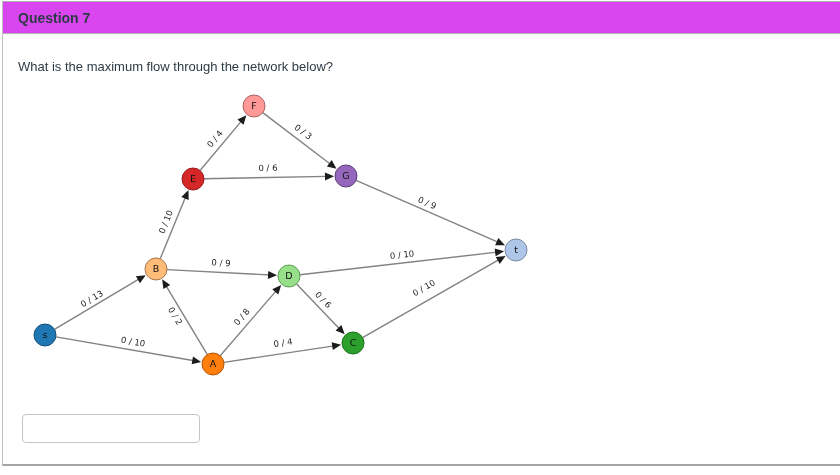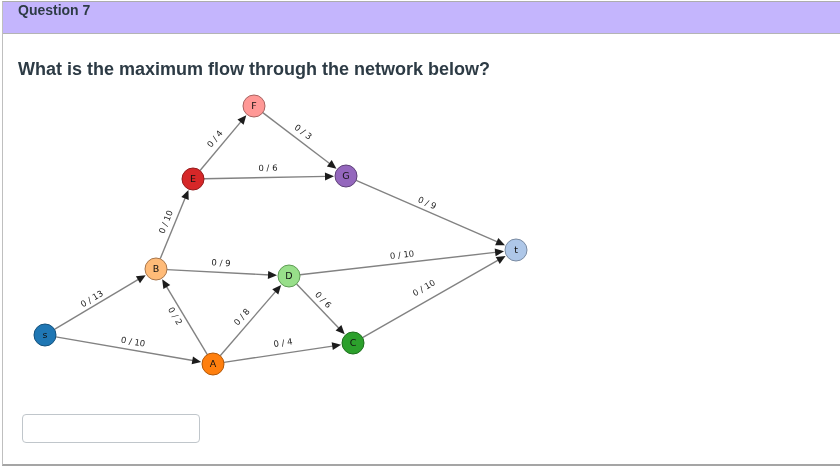--- a/index.html
+++ b/index.html
@@ -7,25 +7,25 @@
 
   .question-card {
     position:absolute; left:2px; top:1px; width:838px; height:465px;
     background:#ffffff;
     border-top:1px solid #adadad;
     border-left:1px solid #bfbfbf;
     border-bottom:2px solid #a5a5a5;
     box-sizing:border-box;
   }
   .question-header {
-    height:32px; background:#c4b5fd; border-bottom:1px solid #b4b4b4;
-    display:flex; padding:0 15px; box-sizing:border-box;
+    height:32px; background:#d946ef; border-bottom:1px solid #b4b4b4;
+    display:flex; align-items:center; padding:0 15px; box-sizing:border-box;
   }
   .question-title { font-size:14px; font-weight:bold; color:#2d3b45; }
-  .question-text  { position:absolute; left:15px; top:57px; font-size:18px; color:#2d3b45;font-weight:bold; }
+  .question-text  { position:absolute; left:15px; top:57px; font-size:13px; color:#2d3b45; }
 
   .graph-wrap { position:absolute; left:0; top:0; width:840px; height:475px; }
   svg text { font-family:"DejaVu Sans","Liberation Sans",sans-serif; }
 
   .answer-input {
     position:absolute; left:19px; top:412px; width:178px; height:29px;
     border:1px solid #c0c6cb; border-radius:4px; background:#ffffff;
     box-sizing:border-box; font-size:13px; color:#2d3b45; padding:0 8px; outline:none;
   }
 </style>

